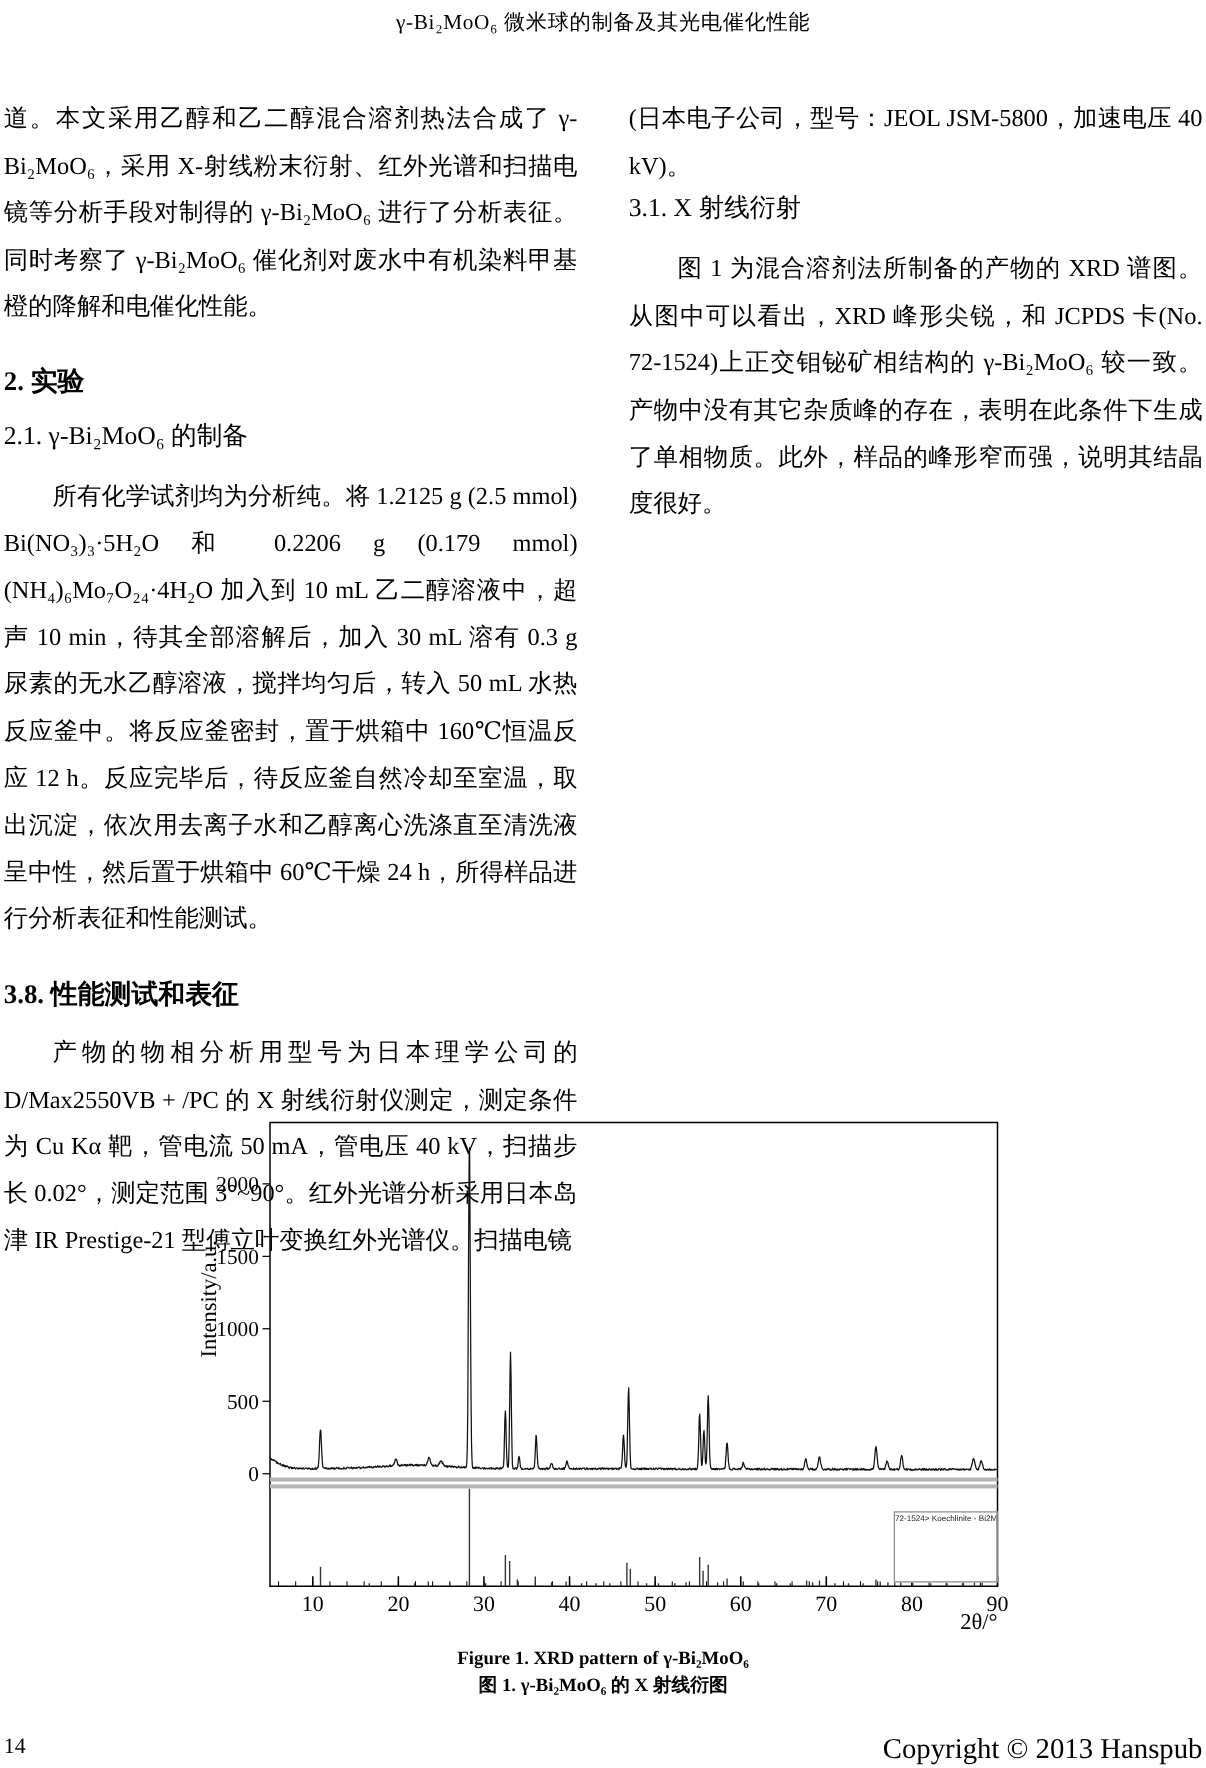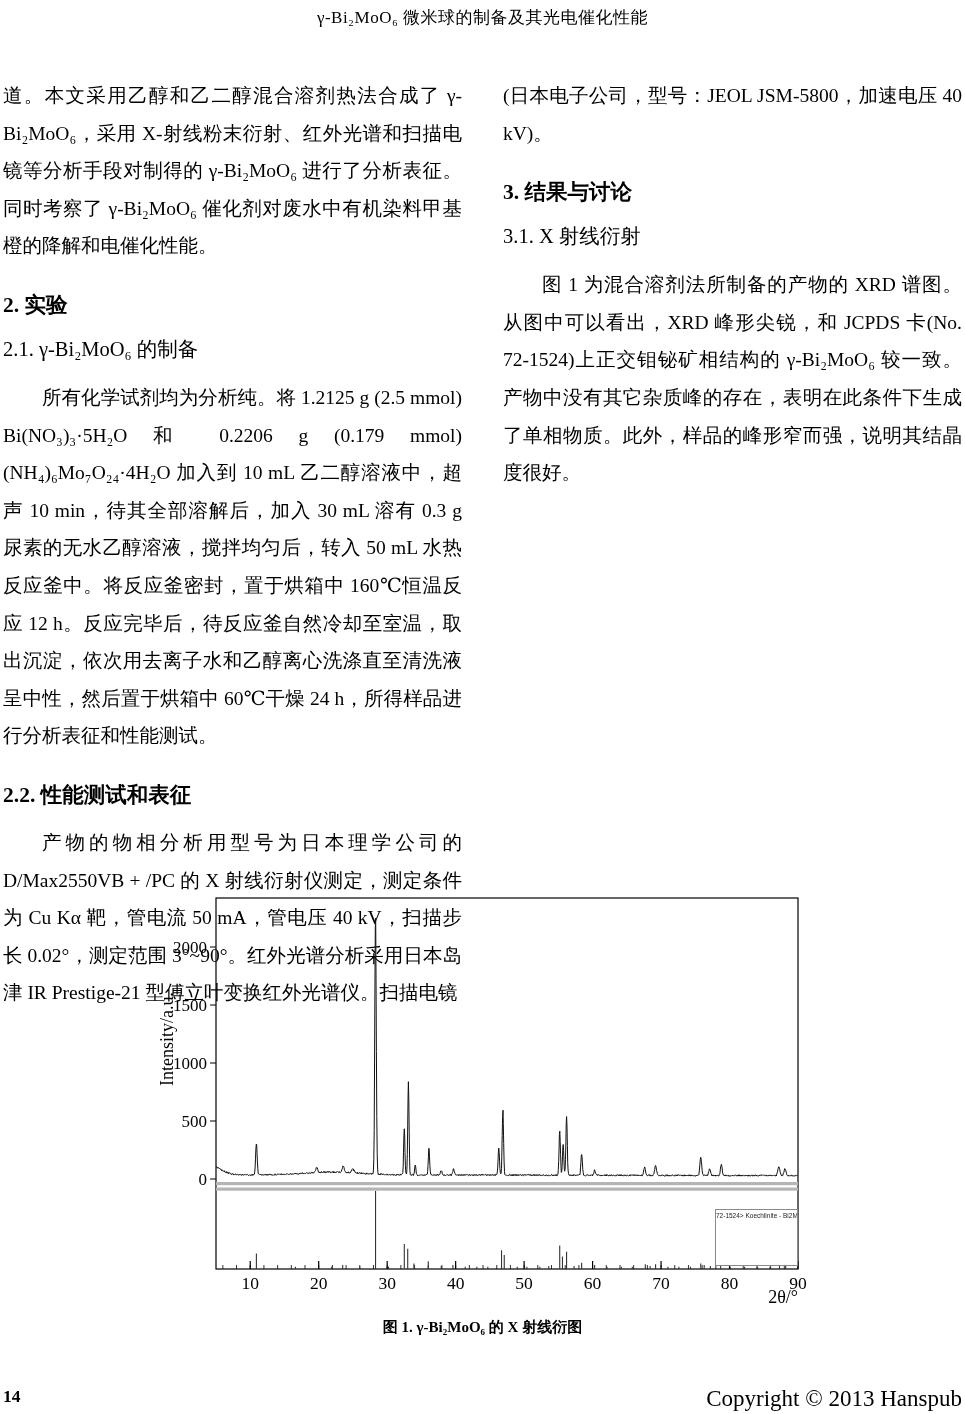--- a/index.html
+++ b/index.html
@@ -39,42 +39,41 @@
     position:absolute;left:565px;top:314px;width:83px;height:57px;
     border:1px solid #8a8a8a;background:#fff;box-sizing:border-box;
     font-size:6.5px;font-family:"Liberation Sans","DejaVu Sans",sans-serif;
     text-align:center;padding-top:2px;color:#222;white-space:nowrap;overflow:hidden;
   }
   .caption{
     position:absolute;top:1316px;left:0;width:100%;text-align:center;
     font-weight:bold;font-size:15px;line-height:22px;
   }
   .caption div{margin:0;}
-  .footer-num{position:absolute;left:3px;top:1386px;font-size:17.5px;font-weight:bold;}
+  .footer-num{position:absolute;left:3px;top:1386px;font-size:17.5px;}
   .footer-copy{position:absolute;right:3px;top:1386px;font-size:23px;}
 </style>
 </head>
 <body>
 
 <div class="page">
 
   <div class="header-title">γ-Bi₂MoO₆ 微米球的制备及其光电催化性能</div>
 
   <div class="col col-left">
     <p>道。本文采用乙醇和乙二醇混合溶剂热法合成了 γ-Bi₂MoO₆，采用 X-射线粉末衍射、红外光谱和扫描电镜等分析手段对制得的 γ-Bi₂MoO₆ 进行了分析表征。同时考察了 γ-Bi₂MoO₆ 催化剂对废水中有机染料甲基橙的降解和电催化性能。</p>
     <div class="h-major">2. 实验</div>
     <div class="h-sub">2.1. γ-Bi₂MoO₆ 的制备</div>
     <p class="indent">所有化学试剂均为分析纯。将 1.2125 g (2.5 mmol) Bi(NO₃)₃·5H₂O 和 0.2206 g (0.179 mmol) (NH₄)₆Mo₇O₂₄·4H₂O 加入到 10 mL 乙二醇溶液中，超声 10 min，待其全部溶解后，加入 30 mL 溶有 0.3 g 尿素的无水乙醇溶液，搅拌均匀后，转入 50 mL 水热反应釜中。将反应釜密封，置于烘箱中 160℃恒温反应 12 h。反应完毕后，待反应釜自然冷却至室温，取出沉淀，依次用去离子水和乙醇离心洗涤直至清洗液呈中性，然后置于烘箱中 60℃干燥 24 h，所得样品进行分析表征和性能测试。</p>
-    <div class="h-major">2.2. 性能测试和表征</div>
+    <div class="h-major">3.8. 性能测试和表征</div>
     <p class="indent">产物的物相分析用型号为日本理学公司的 D/Max2550VB + /PC 的 X 射线衍射仪测定，测定条件为 Cu Kα 靶，管电流 50 mA，管电压 40 kV，扫描步长 0.02°，测定范围 3°~90°。红外光谱分析采用日本岛津 IR Prestige-21 型傅立叶变换红外光谱仪。扫描电镜</p>
   </div>
 
   <div class="col col-right">
     <p>(日本电子公司，型号：JEOL JSM-5800，加速电压 40 kV)。</p>
-    <div class="h-major">3. 结果与讨论</div>
     <div class="h-sub">3.1. X 射线衍射</div>
     <p class="indent">图 1 为混合溶剂法所制备的产物的 XRD 谱图。从图中可以看出，XRD 峰形尖锐，和 JCPDS 卡(No. 72-1524)上正交钼铋矿相结构的 γ-Bi₂MoO₆ 较一致。产物中没有其它杂质峰的存在，表明在此条件下生成了单相物质。此外，样品的峰形窄而强，说明其结晶度很好。</p>
   </div>
 
   <div class="figure-area">
     <svg id="xrd-svg" width="680" height="420" viewBox="0 0 680 420">
         <rect x="66" y="3" width="582" height="371" fill="none" stroke="#000000" stroke-width="1.2"></rect>
         <line x1="60" y1="284" x2="66" y2="284" stroke="#000000" stroke-width="1"></line>
         <text x="57" y="290" text-anchor="end" font-size="17" font-family="&quot;Liberation Serif&quot;,&quot;DejaVu Serif&quot;,serif">0</text>
         <line x1="60" y1="226" x2="66" y2="226" stroke="#000000" stroke-width="1"></line>
@@ -195,19 +194,20 @@
         <line x1="629.5129411764706" y1="374" x2="629.5129411764706" y2="370.1" stroke="#333333" stroke-width="1.1"></line>
         <line x1="635.6752941176471" y1="374" x2="635.6752941176471" y2="370.88" stroke="#333333" stroke-width="1.1"></line>
         <polyline points="66.0,271.9 66.4,271.4 66.8,272.3 67.1,272.1 67.5,273.0 67.9,273.2 68.3,272.6 68.6,272.6 69.0,273.4 69.4,273.0 69.8,273.6 70.1,273.7 70.5,274.2 70.9,274.0 71.3,275.3 71.6,275.7 72.0,274.8 72.4,275.7 72.8,275.8 73.2,276.4 73.5,276.1 73.9,276.0 74.3,275.7 74.7,277.0 75.0,277.3 75.4,277.3 75.8,277.6 76.2,276.6 76.5,277.7 76.9,276.9 77.3,278.2 77.7,277.3 78.1,277.4 78.4,278.7 78.8,277.7 79.2,278.3 79.6,277.7 79.9,277.9 80.3,278.4 80.7,278.5 81.1,279.4 81.4,279.7 81.8,278.8 82.2,278.7 82.6,279.0 82.9,278.6 83.3,279.9 83.7,279.9 84.1,279.1 84.5,279.7 84.8,279.3 85.2,279.0 85.6,278.9 86.0,279.8 86.3,280.1 86.7,279.8 87.1,279.2 87.5,279.4 87.8,279.5 88.2,280.1 88.6,280.2 89.0,279.5 89.3,279.2 89.7,279.9 90.1,279.9 90.5,279.8 90.9,279.3 91.2,279.9 91.6,280.3 92.0,280.2 92.4,279.1 92.7,279.6 93.1,280.2 93.5,280.2 93.9,280.0 94.2,279.4 94.6,279.5 95.0,279.4 95.4,279.5 95.8,279.9 96.1,280.2 96.5,279.5 96.9,279.8 97.3,279.4 97.6,279.5 98.0,279.9 98.4,280.5 98.8,280.3 99.1,280.5 99.5,280.0 99.9,279.6 100.3,280.5 100.6,280.5 101.0,280.3 101.4,280.1 101.8,280.3 102.2,279.1 102.5,279.8 102.9,280.5 103.3,279.8 103.7,279.2 104.0,279.5 104.4,279.1 104.8,276.2 105.2,271.2 105.5,263.2 105.9,253.9 106.3,249.0 106.7,249.8 107.0,257.8 107.4,266.1 107.8,273.3 108.2,278.2 108.6,279.0 108.9,279.0 109.3,279.5 109.7,279.4 110.1,279.5 110.4,279.8 110.8,279.1 111.2,279.8 111.6,280.1 111.9,280.2 112.3,279.5 112.7,280.2 113.1,279.7 113.5,280.3 113.8,280.0 114.2,279.6 114.6,280.0 115.0,280.0 115.3,279.1 115.7,279.8 116.1,279.6 116.5,279.2 116.8,280.3 117.2,280.2 117.6,279.4 118.0,280.3 118.3,279.8 118.7,279.6 119.1,279.0 119.5,278.9 119.9,279.7 120.2,279.7 120.6,280.1 121.0,279.0 121.4,279.6 121.7,280.1 122.1,279.8 122.5,280.1 122.9,279.9 123.2,280.3 123.6,279.9 124.0,280.2 124.4,280.0 124.7,280.1 125.1,278.8 125.5,279.7 125.9,280.0 126.3,280.2 126.6,279.9 127.0,279.9 127.4,279.1 127.8,278.8 128.1,278.8 128.5,279.2 128.9,279.2 129.3,279.1 129.6,279.4 130.0,279.5 130.4,279.6 130.8,279.0 131.1,278.6 131.5,279.6 131.9,280.0 132.3,279.3 132.7,278.9 133.0,279.8 133.4,279.3 133.8,279.3 134.2,279.2 134.5,279.7 134.9,279.5 135.3,279.0 135.7,279.6 136.0,279.2 136.4,279.0 136.8,278.7 137.2,278.5 137.6,279.0 137.9,279.3 138.3,279.8 138.7,279.3 139.1,279.5 139.4,279.3 139.8,279.3 140.2,278.9 140.6,278.3 140.9,279.3 141.3,279.1 141.7,279.4 142.1,279.5 142.4,278.9 142.8,278.9 143.2,278.8 143.6,279.3 144.0,278.9 144.3,278.3 144.7,278.7 145.1,278.4 145.5,279.0 145.8,278.0 146.2,278.8 146.6,278.7 147.0,278.3 147.3,278.5 147.7,279.3 148.1,279.1 148.5,279.3 148.8,279.2 149.2,278.2 149.6,278.6 150.0,278.5 150.4,277.9 150.7,278.7 151.1,278.8 151.5,278.4 151.9,278.5 152.2,277.6 152.6,277.8 153.0,278.8 153.4,278.1 153.7,278.6 154.1,278.0 154.5,278.3 154.9,278.8 155.3,278.6 155.6,278.6 156.0,278.1 156.4,277.6 156.8,277.7 157.1,278.0 157.5,277.9 157.9,278.7 158.3,278.5 158.6,278.5 159.0,277.6 159.4,277.7 159.8,278.3 160.1,278.3 160.5,278.2 160.9,278.4 161.3,277.7 161.7,277.1 162.0,277.0 162.4,278.2 162.8,277.5 163.2,278.1 163.5,277.9 163.9,277.8 164.3,276.8 164.7,276.7 165.0,276.4 165.4,275.5 165.8,274.7 166.2,272.5 166.5,272.7 166.9,272.4 167.3,272.7 167.7,274.1 168.1,275.8 168.4,277.0 168.8,277.3 169.2,276.9 169.6,278.0 169.9,277.6 170.3,277.2 170.7,277.8 171.1,277.6 171.4,276.5 171.8,277.5 172.2,277.1 172.6,277.5 173.0,276.8 173.3,276.8 173.7,276.5 174.1,277.7 174.5,276.6 174.8,276.7 175.2,277.8 175.6,277.8 176.0,276.6 176.3,277.3 176.7,277.4 177.1,277.0 177.5,276.8 177.8,276.3 178.2,277.6 178.6,276.9 179.0,276.4 179.4,277.1 179.7,276.6 180.1,276.7 180.5,277.8 180.9,277.7 181.2,277.3 181.6,277.1 182.0,277.5 182.4,276.7 182.7,277.1 183.1,276.5 183.5,277.7 183.9,276.6 184.2,277.6 184.6,276.9 185.0,277.8 185.4,277.0 185.8,277.5 186.1,276.8 186.5,277.0 186.9,277.3 187.3,276.9 187.6,276.6 188.0,276.6 188.4,277.3 188.8,277.2 189.1,277.7 189.5,276.6 189.9,277.3 190.3,277.7 190.7,277.3 191.0,276.9 191.4,276.1 191.8,274.8 192.2,273.8 192.5,272.7 192.9,270.9 193.3,271.6 193.7,271.5 194.0,272.5 194.4,274.4 194.8,275.8 195.2,276.3 195.5,276.9 195.9,277.0 196.3,277.9 196.7,278.0 197.1,277.0 197.4,277.6 197.8,277.7 198.2,277.6 198.6,276.8 198.9,278.1 199.3,278.2 199.7,277.9 200.1,277.4 200.4,277.7 200.8,276.3 201.2,275.8 201.6,276.1 201.9,274.5 202.3,274.0 202.7,273.7 203.1,274.3 203.5,274.0 203.8,275.9 204.2,275.1 204.6,276.0 205.0,276.9 205.3,277.7 205.7,277.4 206.1,278.2 206.5,277.8 206.8,278.0 207.2,278.5 207.6,277.3 208.0,278.8 208.4,278.3 208.7,278.3 209.1,277.8 209.5,277.5 209.9,278.1 210.2,278.6 210.6,277.9 211.0,277.9 211.4,278.8 211.7,277.7 212.1,278.0 212.5,278.1 212.9,278.9 213.2,278.4 213.6,278.1 214.0,278.4 214.4,278.6 214.8,278.1 215.1,279.2 215.5,279.2 215.9,279.1 216.3,279.1 216.6,278.0 217.0,277.9 217.4,278.6 217.8,278.7 218.1,279.4 218.5,279.0 218.9,278.6 219.3,279.2 219.6,278.7 220.0,279.0 220.4,278.7 220.8,278.8 221.2,278.4 221.5,279.4 221.9,278.4 222.3,278.4 222.7,279.1 223.0,278.6 223.4,275.9 223.8,264.8 224.2,235.4 224.5,177.0 224.9,97.1 225.3,32.5 225.7,23.1 226.0,77.4 226.4,156.6 226.8,221.6 227.2,258.8 227.6,273.0 227.9,277.7 228.3,279.6 228.7,279.0 229.1,278.9 229.4,279.8 229.8,279.2 230.2,279.8 230.6,278.6 230.9,279.5 231.3,278.7 231.7,278.9 232.1,279.1 232.5,279.3 232.8,279.8 233.2,278.8 233.6,279.3 234.0,279.5 234.3,279.6 234.7,280.0 235.1,279.7 235.5,279.6 235.8,279.4 236.2,279.2 236.6,279.4 237.0,280.2 237.3,279.4 237.7,279.2 238.1,280.1 238.5,280.1 238.9,279.7 239.2,279.4 239.6,279.6 240.0,280.2 240.4,280.1 240.7,280.0 241.1,279.4 241.5,279.8 241.9,280.1 242.2,279.6 242.6,279.2 243.0,279.1 243.4,280.4 243.7,279.6 244.1,279.5 244.5,279.8 244.9,279.6 245.3,280.4 245.6,280.3 246.0,280.1 246.4,280.4 246.8,279.2 247.1,280.0 247.5,279.2 247.9,279.6 248.3,279.5 248.6,280.0 249.0,279.8 249.4,280.4 249.8,279.9 250.2,279.1 250.5,279.1 250.9,280.2 251.3,279.7 251.7,279.1 252.0,279.2 252.4,278.8 252.8,277.7 253.2,271.1 253.5,257.1 253.9,240.5 254.3,233.8 254.7,241.0 255.0,257.4 255.4,270.7 255.8,277.0 256.2,278.7 256.6,278.8 256.9,274.4 257.3,259.6 257.7,230.9 258.1,199.1 258.4,186.7 258.8,204.5 259.2,237.4 259.6,263.7 259.9,275.9 260.3,279.6 260.7,280.1 261.1,280.0 261.4,280.4 261.8,279.5 262.2,279.6 262.6,279.2 263.0,279.4 263.3,280.5 263.7,279.0 264.1,278.8 264.5,275.0 264.8,272.1 265.2,270.1 265.6,271.1 266.0,275.0 266.3,278.2 266.7,279.1 267.1,279.6 267.5,280.6 267.9,280.0 268.2,280.5 268.6,280.6 269.0,280.4 269.4,280.3 269.7,280.1 270.1,280.1 270.5,279.8 270.9,280.2 271.2,279.9 271.6,280.0 272.0,279.6 272.4,280.1 272.7,280.6 273.1,280.4 273.5,280.3 273.9,280.5 274.3,279.6 274.6,280.3 275.0,280.0 275.4,280.3 275.8,280.0 276.1,279.6 276.5,280.0 276.9,279.2 277.3,279.0 277.6,276.7 278.0,270.6 278.4,261.8 278.8,253.3 279.1,254.0 279.5,261.9 279.9,270.6 280.3,276.3 280.7,279.2 281.0,279.4 281.4,279.3 281.8,280.0 282.2,280.5 282.5,280.2 282.9,279.8 283.3,279.7 283.7,280.3 284.0,280.5 284.4,279.7 284.8,280.0 285.2,280.3 285.6,279.7 285.9,280.6 286.3,280.6 286.7,280.2 287.1,279.2 287.4,279.8 287.8,279.2 288.2,280.6 288.6,280.2 288.9,280.2 289.3,279.3 289.7,279.5 290.1,278.7 290.4,277.2 290.8,275.9 291.2,276.2 291.6,276.0 292.0,276.6 292.3,278.9 292.7,279.4 293.1,280.1 293.5,280.3 293.8,280.5 294.2,279.6 294.6,280.4 295.0,280.0 295.3,280.5 295.7,280.6 296.1,280.4 296.5,279.8 296.8,279.6 297.2,279.7 297.6,279.5 298.0,280.3 298.4,280.3 298.7,280.4 299.1,280.4 299.5,279.7 299.9,280.4 300.2,280.4 300.6,279.3 301.0,279.2 301.4,280.6 301.7,279.2 302.1,278.8 302.5,277.4 302.9,276.5 303.3,273.8 303.6,273.7 304.0,275.2 304.4,276.8 304.8,278.0 305.1,278.6 305.5,279.6 305.9,280.0 306.3,280.3 306.6,279.8 307.0,280.1 307.4,279.9 307.8,280.2 308.1,280.2 308.5,280.7 308.9,279.3 309.3,279.9 309.7,280.2 310.0,280.1 310.4,280.6 310.8,279.7 311.2,279.3 311.5,280.4 311.9,280.5 312.3,280.5 312.7,279.7 313.0,279.7 313.4,279.6 313.8,280.6 314.2,279.6 314.5,280.0 314.9,279.8 315.3,280.4 315.7,279.5 316.1,279.7 316.4,279.6 316.8,279.5 317.2,279.3 317.6,280.0 317.9,280.3 318.3,280.7 318.7,280.6 319.1,279.4 319.4,279.6 319.8,279.3 320.2,280.6 320.6,280.2 321.0,280.2 321.3,279.8 321.7,280.0 322.1,280.1 322.5,279.8 322.8,280.6 323.2,279.9 323.6,279.7 324.0,280.7 324.3,280.0 324.7,279.6 325.1,280.1 325.5,280.2 325.8,280.2 326.2,279.4 326.6,280.3 327.0,280.2 327.4,280.6 327.7,280.1 328.1,280.4 328.5,279.8 328.9,279.5 329.2,280.2 329.6,279.6 330.0,279.5 330.4,280.2 330.7,280.7 331.1,279.4 331.5,279.5 331.9,279.3 332.2,280.0 332.6,279.4 333.0,280.4 333.4,280.0 333.8,279.5 334.1,279.7 334.5,280.2 334.9,279.8 335.3,279.5 335.6,279.4 336.0,280.1 336.4,279.9 336.8,280.7 337.1,279.6 337.5,279.8 337.9,280.0 338.3,280.0 338.6,279.9 339.0,279.5 339.4,280.0 339.8,280.7 340.2,279.4 340.5,279.9 340.9,280.4 341.3,280.3 341.7,279.7 342.0,279.9 342.4,279.8 342.8,279.4 343.2,280.5 343.5,280.1 343.9,279.9 344.3,280.0 344.7,279.6 345.1,280.8 345.4,280.2 345.8,279.3 346.2,279.5 346.6,279.5 346.9,279.4 347.3,276.8 347.7,273.0 348.1,264.1 348.4,256.2 348.8,253.1 349.2,257.7 349.6,266.3 349.9,273.2 350.3,277.8 350.7,278.9 351.1,277.9 351.5,273.5 351.8,261.1 352.2,240.5 352.6,221.5 353.0,215.2 353.3,228.4 353.7,248.4 354.1,267.0 354.5,276.3 354.8,279.7 355.2,280.0 355.6,280.0 356.0,280.3 356.3,280.4 356.7,280.1 357.1,280.2 357.5,280.6 357.9,280.7 358.2,280.8 358.6,280.1 359.0,280.0 359.4,280.2 359.7,279.3 360.1,279.6 360.5,280.3 360.9,280.2 361.2,280.7 361.6,279.7 362.0,280.5 362.4,279.8 362.8,280.7 363.1,279.4 363.5,280.7 363.9,279.7 364.3,279.9 364.6,280.3 365.0,279.3 365.4,279.7 365.8,280.6 366.1,279.4 366.5,280.4 366.9,280.5 367.3,279.6 367.6,280.5 368.0,280.3 368.4,279.7 368.8,280.6 369.2,280.0 369.5,279.8 369.9,280.0 370.3,280.0 370.7,279.4 371.0,279.9 371.4,280.6 371.8,280.4 372.2,280.3 372.5,280.2 372.9,279.5 373.3,280.6 373.7,280.7 374.0,280.5 374.4,279.5 374.8,279.5 375.2,279.5 375.6,279.7 375.9,280.6 376.3,280.2 376.7,279.9 377.1,279.4 377.4,279.6 377.8,279.6 378.2,279.4 378.6,280.0 378.9,279.5 379.3,280.4 379.7,279.8 380.1,279.9 380.5,279.7 380.8,280.4 381.2,280.9 381.6,279.8 382.0,280.0 382.3,280.3 382.7,280.7 383.1,279.6 383.5,279.5 383.8,280.2 384.2,280.8 384.6,279.6 385.0,279.8 385.3,280.5 385.7,280.3 386.1,279.5 386.5,280.4 386.9,279.8 387.2,280.3 387.6,279.8 388.0,280.8 388.4,279.8 388.7,279.9 389.1,279.9 389.5,279.7 389.9,279.5 390.2,280.6 390.6,280.0 391.0,280.7 391.4,280.4 391.7,280.5 392.1,280.8 392.5,280.2 392.9,279.9 393.3,279.5 393.6,280.2 394.0,280.2 394.4,280.7 394.8,280.6 395.1,280.3 395.5,280.9 395.9,280.1 396.3,279.7 396.6,280.4 397.0,280.6 397.4,280.9 397.8,280.1 398.2,280.0 398.5,280.1 398.9,280.8 399.3,280.9 399.7,280.5 400.0,280.7 400.4,280.2 400.8,280.6 401.2,280.3 401.5,279.5 401.9,279.6 402.3,280.0 402.7,280.8 403.0,280.1 403.4,280.8 403.8,279.8 404.2,280.4 404.6,280.1 404.9,280.0 405.3,280.5 405.7,279.7 406.1,280.8 406.4,279.6 406.8,280.5 407.2,280.8 407.6,280.1 407.9,279.3 408.3,274.5 408.7,266.5 409.1,253.1 409.4,239.4 409.8,236.2 410.2,246.5 410.6,259.6 411.0,272.0 411.3,277.4 411.7,276.7 412.1,271.6 412.5,261.8 412.8,252.4 413.2,249.5 413.6,255.6 414.0,266.0 414.3,274.2 414.7,276.2 415.1,274.1 415.5,264.3 415.9,246.7 416.2,228.9 416.6,221.6 417.0,232.0 417.4,250.5 417.7,267.5 418.1,275.2 418.5,278.5 418.9,279.9 419.2,279.7 419.6,280.6 420.0,280.5 420.4,279.8 420.7,280.5 421.1,279.9 421.5,280.2 421.9,280.8 422.3,279.9 422.6,280.7 423.0,280.0 423.4,279.6 423.8,280.8 424.1,280.1 424.5,279.7 424.9,280.1 425.3,280.1 425.6,280.8 426.0,280.2 426.4,280.2 426.8,280.4 427.1,279.9 427.5,279.9 427.9,280.2 428.3,280.3 428.7,279.8 429.0,279.9 429.4,279.3 429.8,280.0 430.2,277.9 430.5,272.9 430.9,267.8 431.3,260.4 431.7,259.5 432.0,261.4 432.4,267.8 432.8,274.7 433.2,277.3 433.6,280.0 433.9,280.1 434.3,280.8 434.7,280.5 435.1,280.9 435.4,280.9 435.8,280.9 436.2,280.4 436.6,279.7 436.9,279.7 437.3,279.9 437.7,279.6 438.1,280.5 438.4,280.4 438.8,280.4 439.2,280.4 439.6,280.3 440.0,280.5 440.3,280.8 440.7,279.9 441.1,279.8 441.5,280.2 441.8,279.9 442.2,279.8 442.6,280.8 443.0,279.1 443.3,279.2 443.7,278.7 444.1,276.4 444.5,274.7 444.8,275.6 445.2,276.8 445.6,278.3 446.0,278.5 446.4,279.5 446.7,279.5 447.1,280.5 447.5,280.4 447.9,279.5 448.2,280.0 448.6,279.8 449.0,280.0 449.4,280.4 449.7,279.9 450.1,280.8 450.5,280.8 450.9,280.2 451.2,279.9 451.6,280.9 452.0,280.1 452.4,280.4 452.8,280.6 453.1,280.6 453.5,280.0 453.9,280.4 454.3,280.5 454.6,279.8 455.0,279.8 455.4,280.9 455.8,280.0 456.1,279.6 456.5,281.0 456.9,279.8 457.3,279.6 457.7,280.1 458.0,280.8 458.4,281.0 458.8,280.3 459.2,280.8 459.5,279.9 459.9,280.6 460.3,280.8 460.7,280.0 461.0,280.0 461.4,279.6 461.8,280.7 462.2,281.0 462.5,280.5 462.9,280.5 463.3,280.5 463.7,279.8 464.1,280.4 464.4,280.6 464.8,280.6 465.2,280.3 465.6,281.0 465.9,280.9 466.3,280.9 466.7,280.2 467.1,279.6 467.4,280.2 467.8,279.8 468.2,280.4 468.6,280.0 468.9,280.8 469.3,279.7 469.7,280.1 470.1,281.0 470.5,279.7 470.8,280.6 471.2,280.8 471.6,279.7 472.0,280.6 472.3,280.0 472.7,280.4 473.1,281.1 473.5,280.8 473.8,280.3 474.2,280.6 474.6,280.0 475.0,279.7 475.4,281.0 475.7,280.6 476.1,281.0 476.5,280.8 476.9,280.5 477.2,279.8 477.6,280.4 478.0,280.7 478.4,280.9 478.7,280.9 479.1,280.3 479.5,280.3 479.9,280.9 480.2,279.6 480.6,280.6 481.0,280.4 481.4,280.3 481.8,279.8 482.1,279.9 482.5,280.3 482.9,279.7 483.3,280.3 483.6,279.8 484.0,280.7 484.4,279.9 484.8,279.7 485.1,280.6 485.5,280.0 485.9,280.0 486.3,279.8 486.6,280.6 487.0,280.1 487.4,279.9 487.8,280.8 488.2,280.1 488.5,280.0 488.9,280.8 489.3,280.3 489.7,280.3 490.0,280.2 490.4,280.5 490.8,281.0 491.2,279.9 491.5,279.9 491.9,280.8 492.3,280.8 492.7,279.8 493.1,279.0 493.4,277.4 493.8,274.6 494.2,273.5 494.6,272.0 494.9,272.2 495.3,274.7 495.7,277.0 496.1,278.6 496.4,279.2 496.8,280.3 497.2,280.7 497.6,281.0 497.9,280.4 498.3,279.7 498.7,279.9 499.1,280.5 499.5,280.3 499.8,279.6 500.2,281.1 500.6,280.3 501.0,280.8 501.3,280.7 501.7,281.0 502.1,280.2 502.5,280.9 502.8,280.8 503.2,279.5 503.6,279.2 504.0,278.4 504.3,276.1 504.7,274.6 505.1,271.3 505.5,270.5 505.9,271.0 506.2,272.8 506.6,275.7 507.0,277.0 507.4,278.6 507.7,279.4 508.1,280.3 508.5,280.7 508.9,281.0 509.2,280.6 509.6,280.4 510.0,280.2 510.4,281.0 510.8,280.8 511.1,280.9 511.5,280.1 511.9,280.4 512.3,279.8 512.6,280.2 513.0,279.9 513.4,280.7 513.8,280.2 514.1,281.1 514.5,281.1 514.9,280.9 515.3,281.1 515.6,280.6 516.0,279.6 516.4,280.2 516.8,280.8 517.2,281.1 517.5,279.7 517.9,280.4 518.3,280.7 518.7,280.1 519.0,281.1 519.4,280.9 519.8,280.3 520.2,281.1 520.5,280.6 520.9,280.4 521.3,281.1 521.7,280.7 522.0,279.9 522.4,279.9 522.8,280.2 523.2,280.5 523.6,280.4 523.9,280.7 524.3,280.4 524.7,281.1 525.1,281.1 525.4,280.1 525.8,279.7 526.2,280.0 526.6,280.7 526.9,281.0 527.3,279.8 527.7,280.9 528.1,280.0 528.5,279.7 528.8,279.9 529.2,280.0 529.6,280.2 530.0,280.7 530.3,280.3 530.7,279.9 531.1,280.2 531.5,280.3 531.8,280.9 532.2,280.2 532.6,281.1 533.0,279.9 533.3,280.3 533.7,281.0 534.1,280.8 534.5,279.8 534.9,281.1 535.2,280.0 535.6,281.0 536.0,280.0 536.4,280.3 536.7,280.3 537.1,280.9 537.5,280.5 537.9,280.3 538.2,281.0 538.6,280.7 539.0,279.7 539.4,280.9 539.7,280.0 540.1,280.6 540.5,280.9 540.9,279.8 541.3,280.4 541.6,281.0 542.0,280.4 542.4,281.1 542.8,280.4 543.1,280.5 543.5,281.0 543.9,280.7 544.3,281.0 544.6,280.5 545.0,281.0 545.4,281.2 545.8,281.0 546.2,280.2 546.5,281.0 546.9,280.6 547.3,280.0 547.7,280.4 548.0,279.8 548.4,280.2 548.8,279.5 549.2,277.0 549.5,274.0 549.9,269.1 550.3,264.5 550.7,262.3 551.0,263.1 551.4,266.6 551.8,271.1 552.2,275.7 552.6,278.2 552.9,279.4 553.3,279.7 553.7,280.7 554.1,280.4 554.4,279.8 554.8,280.2 555.2,280.7 555.6,280.1 555.9,280.0 556.3,280.3 556.7,280.7 557.1,279.7 557.4,280.4 557.8,280.4 558.2,278.5 558.6,276.7 559.0,276.2 559.3,273.8 559.7,274.1 560.1,274.8 560.5,275.8 560.8,278.1 561.2,278.6 561.6,279.9 562.0,280.9 562.3,279.9 562.7,280.8 563.1,280.2 563.5,280.1 563.8,281.0 564.2,280.9 564.6,280.3 565.0,280.8 565.4,280.0 565.7,281.2 566.1,280.5 566.5,280.5 566.9,280.4 567.2,280.0 567.6,280.4 568.0,279.9 568.4,281.1 568.7,281.1 569.1,280.5 569.5,279.6 569.9,278.4 570.3,274.8 570.6,271.8 571.0,270.7 571.4,269.3 571.8,270.9 572.1,272.8 572.5,276.9 572.9,278.8 573.3,280.0 573.6,280.3 574.0,280.7 574.4,280.3 574.8,281.0 575.1,279.9 575.5,280.2 575.9,281.1 576.3,280.1 576.7,280.3 577.0,280.3 577.4,280.7 577.8,280.5 578.2,280.2 578.5,281.2 578.9,280.4 579.3,281.1 579.7,281.3 580.0,280.7 580.4,281.0 580.8,280.8 581.2,281.1 581.5,280.7 581.9,280.3 582.3,280.8 582.7,280.0 583.1,280.5 583.4,280.9 583.8,280.9 584.2,280.9 584.6,280.2 584.9,280.4 585.3,280.2 585.7,279.9 586.1,280.6 586.4,280.6 586.8,280.5 587.2,281.2 587.6,280.3 588.0,280.0 588.3,280.9 588.7,279.8 589.1,281.1 589.5,279.9 589.8,279.9 590.2,281.1 590.6,280.4 591.0,281.1 591.3,280.0 591.7,280.8 592.1,281.0 592.5,280.5 592.8,281.1 593.2,280.3 593.6,279.9 594.0,280.5 594.4,280.7 594.7,281.1 595.1,280.3 595.5,280.5 595.9,280.9 596.2,280.0 596.6,280.5 597.0,280.8 597.4,280.3 597.7,281.2 598.1,280.4 598.5,280.1 598.9,281.2 599.2,280.1 599.6,280.7 600.0,281.1 600.4,281.1 600.8,280.3 601.1,280.0 601.5,280.2 601.9,280.1 602.3,280.8 602.6,281.2 603.0,279.9 603.4,280.7 603.8,280.3 604.1,280.8 604.5,281.0 604.9,280.0 605.3,279.8 605.7,280.0 606.0,280.7 606.4,280.1 606.8,281.1 607.2,280.7 607.5,280.8 607.9,280.8 608.3,281.2 608.7,280.6 609.0,280.2 609.4,280.8 609.8,279.9 610.2,280.4 610.5,280.2 610.9,280.5 611.3,280.7 611.7,279.8 612.1,279.9 612.4,280.2 612.8,280.0 613.2,280.0 613.6,280.3 613.9,280.6 614.3,280.3 614.7,280.4 615.1,280.7 615.4,280.2 615.8,280.4 616.2,281.1 616.6,280.2 616.9,280.4 617.3,281.0 617.7,281.0 618.1,280.2 618.5,280.4 618.8,281.1 619.2,280.3 619.6,280.3 620.0,280.4 620.3,280.2 620.7,280.9 621.1,280.0 621.5,280.6 621.8,281.1 622.2,280.5 622.6,280.5 623.0,280.2 623.4,280.3 623.7,280.6 624.1,280.5 624.5,280.4 624.9,280.6 625.2,281.0 625.6,281.1 626.0,279.9 626.4,281.0 626.7,279.2 627.1,278.1 627.5,276.8 627.9,274.8 628.2,273.3 628.6,271.9 629.0,271.9 629.4,273.2 629.8,274.8 630.1,276.8 630.5,277.9 630.9,279.7 631.3,279.8 631.6,280.9 632.0,280.3 632.4,280.9 632.8,280.6 633.1,279.0 633.5,277.9 633.9,277.3 634.3,275.1 634.6,273.8 635.0,273.6 635.4,274.5 635.8,275.8 636.2,277.0 636.5,278.4 636.9,279.9 637.3,280.4 637.7,280.7 638.0,281.1 638.4,280.3 638.8,281.0 639.2,280.8 639.5,281.1 639.9,280.5 640.3,280.3 640.7,280.8 641.1,281.1 641.4,280.9 641.8,280.1 642.2,280.4 642.6,281.2 642.9,280.5 643.3,281.1 643.7,281.1 644.1,280.7 644.4,280.8 644.8,281.1 645.2,281.1 645.6,280.3 645.9,280.5 646.3,280.7 646.7,280.4 647.1,280.5 647.5,280.5 647.8,280.7" fill="none" stroke="#111111" stroke-width="1" stroke-linejoin="round"></polyline>
       </svg>
     <div class="ylabel">Intensity/a.u.</div>
     <div class="xlabel">2θ/°</div>
     <div class="ref-label-box">72-1524&gt; Koechlinite - Bi2MoO6</div>
   </div>
 
   <div class="caption">
+    <div>Figure 1. XRD pattern of γ-Bi₂MoO₆</div>
     <div>图 1. γ-Bi₂MoO₆ 的 X 射线衍图</div>
   </div>
 
   <div class="footer-num">14</div>
   <div class="footer-copy">Copyright © 2013 Hanspub</div>
 
 </div>
 
 </body></html>

